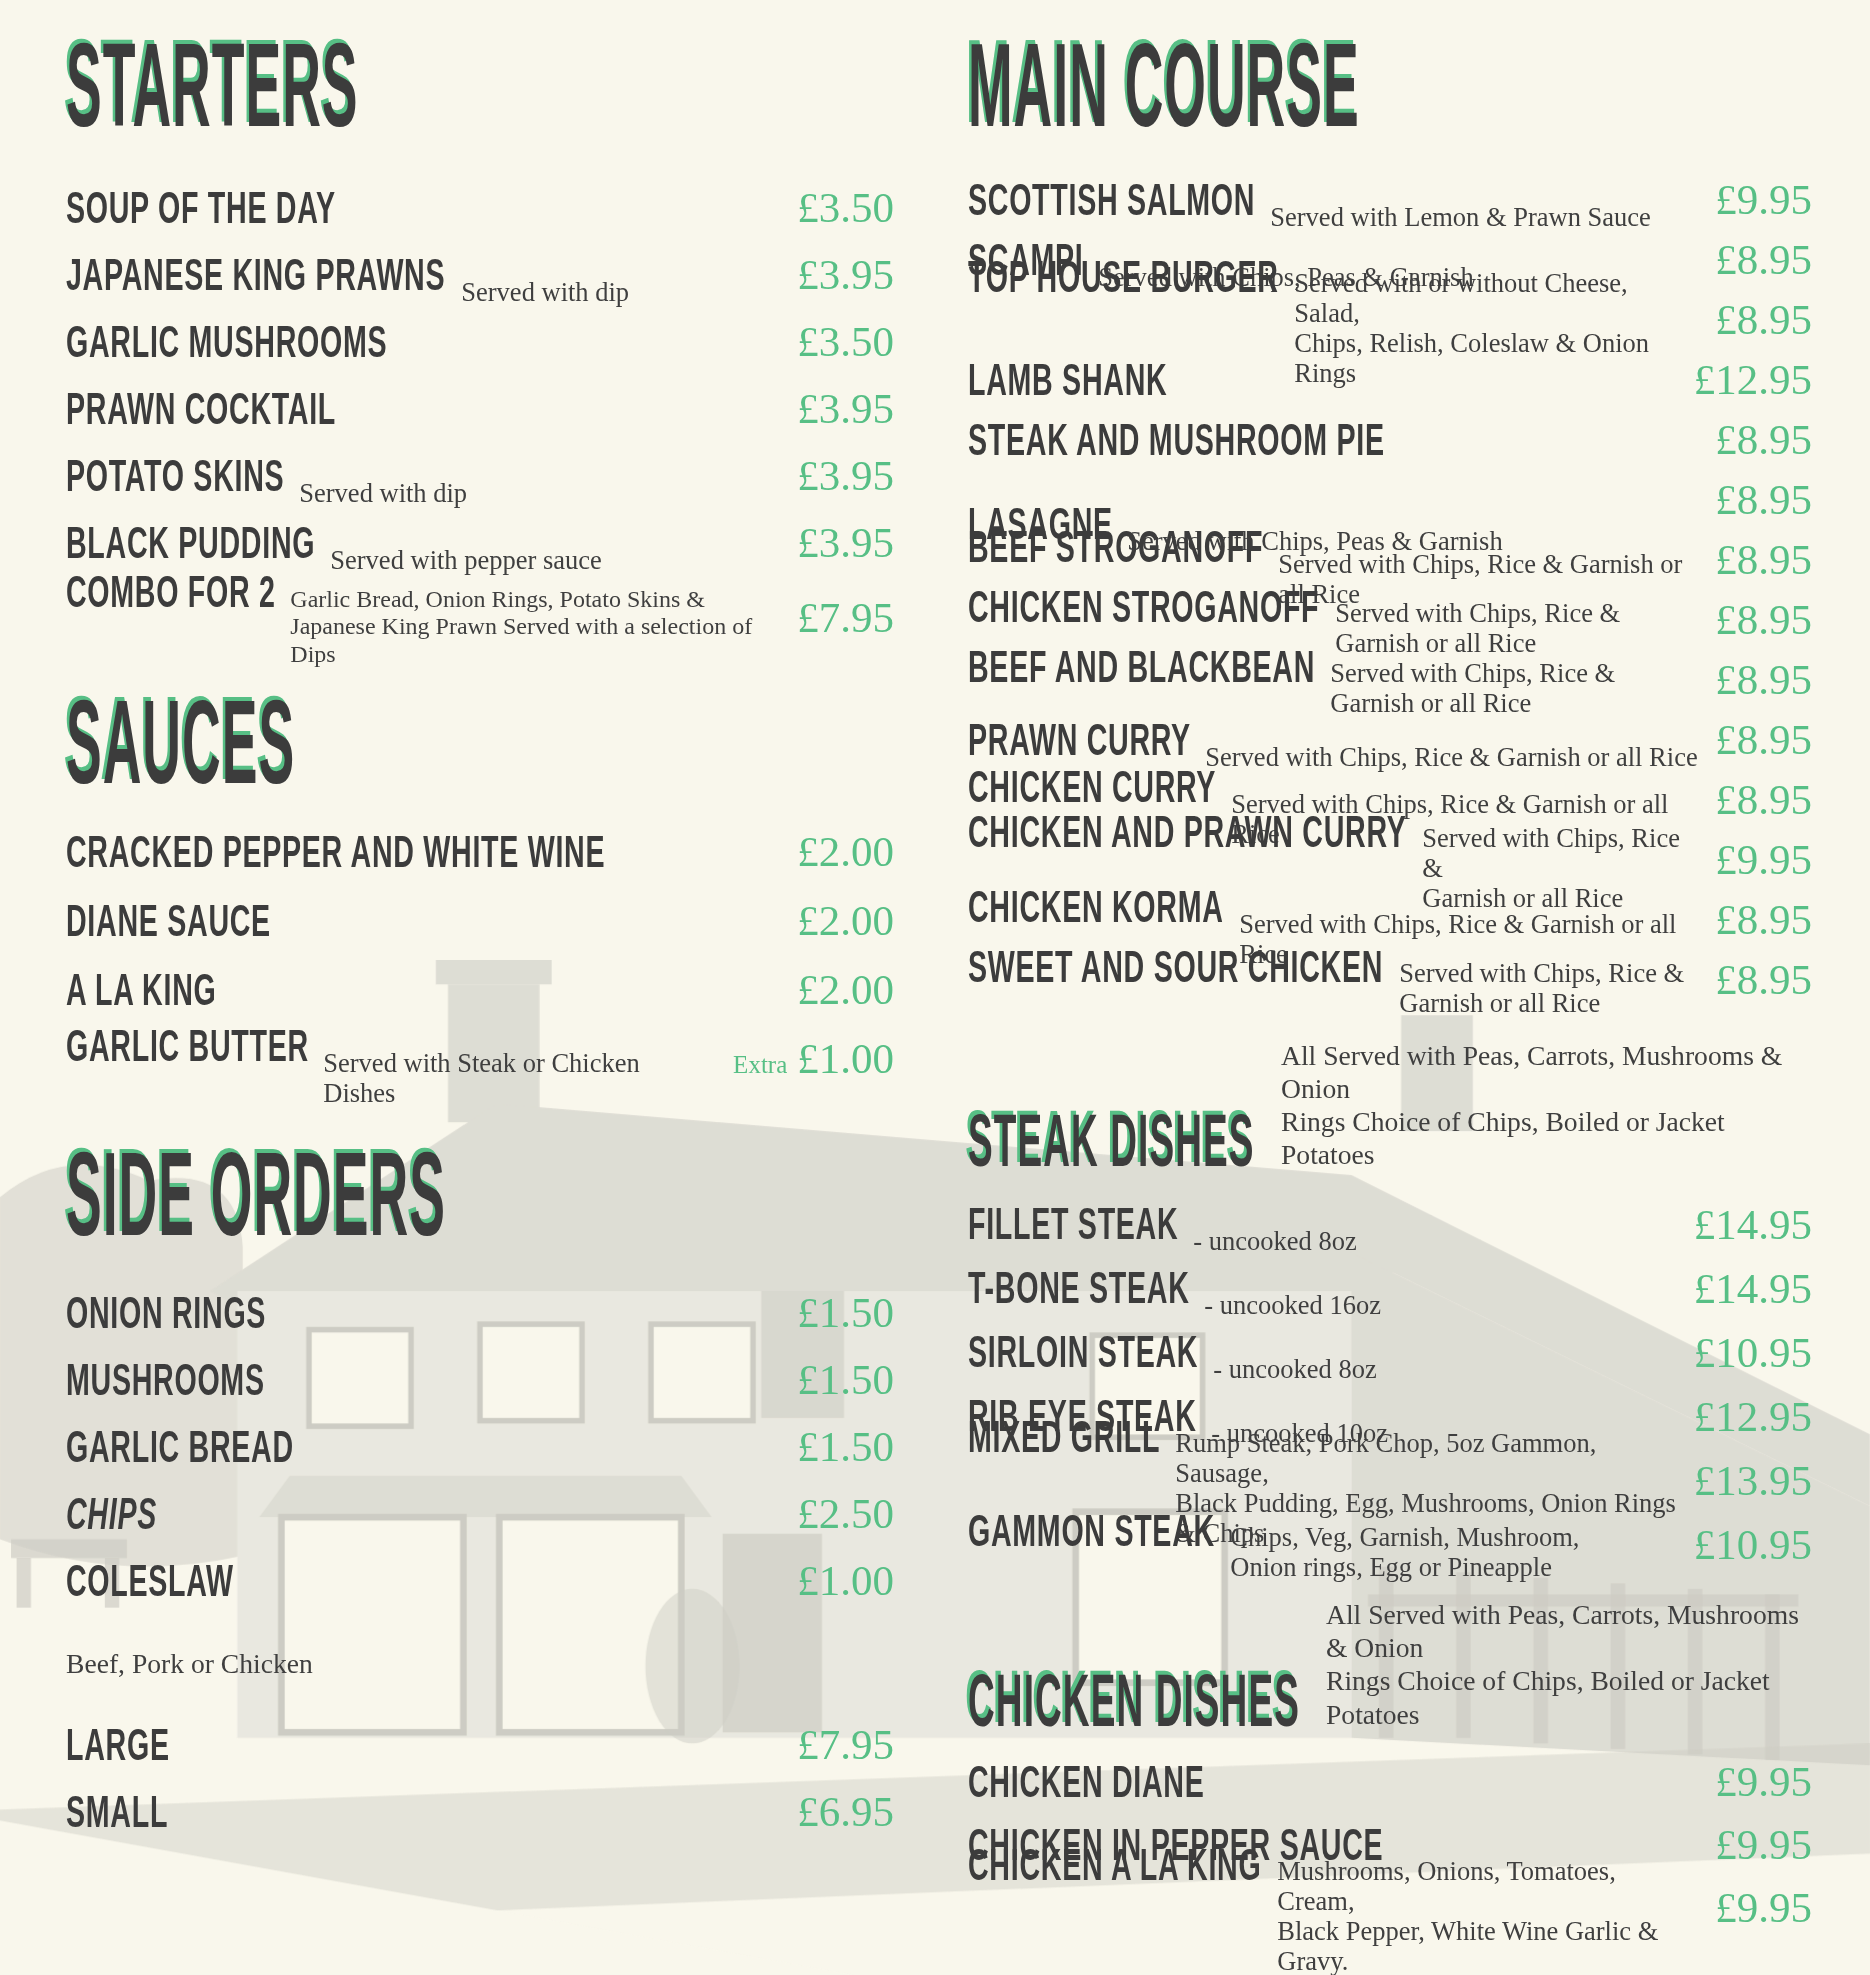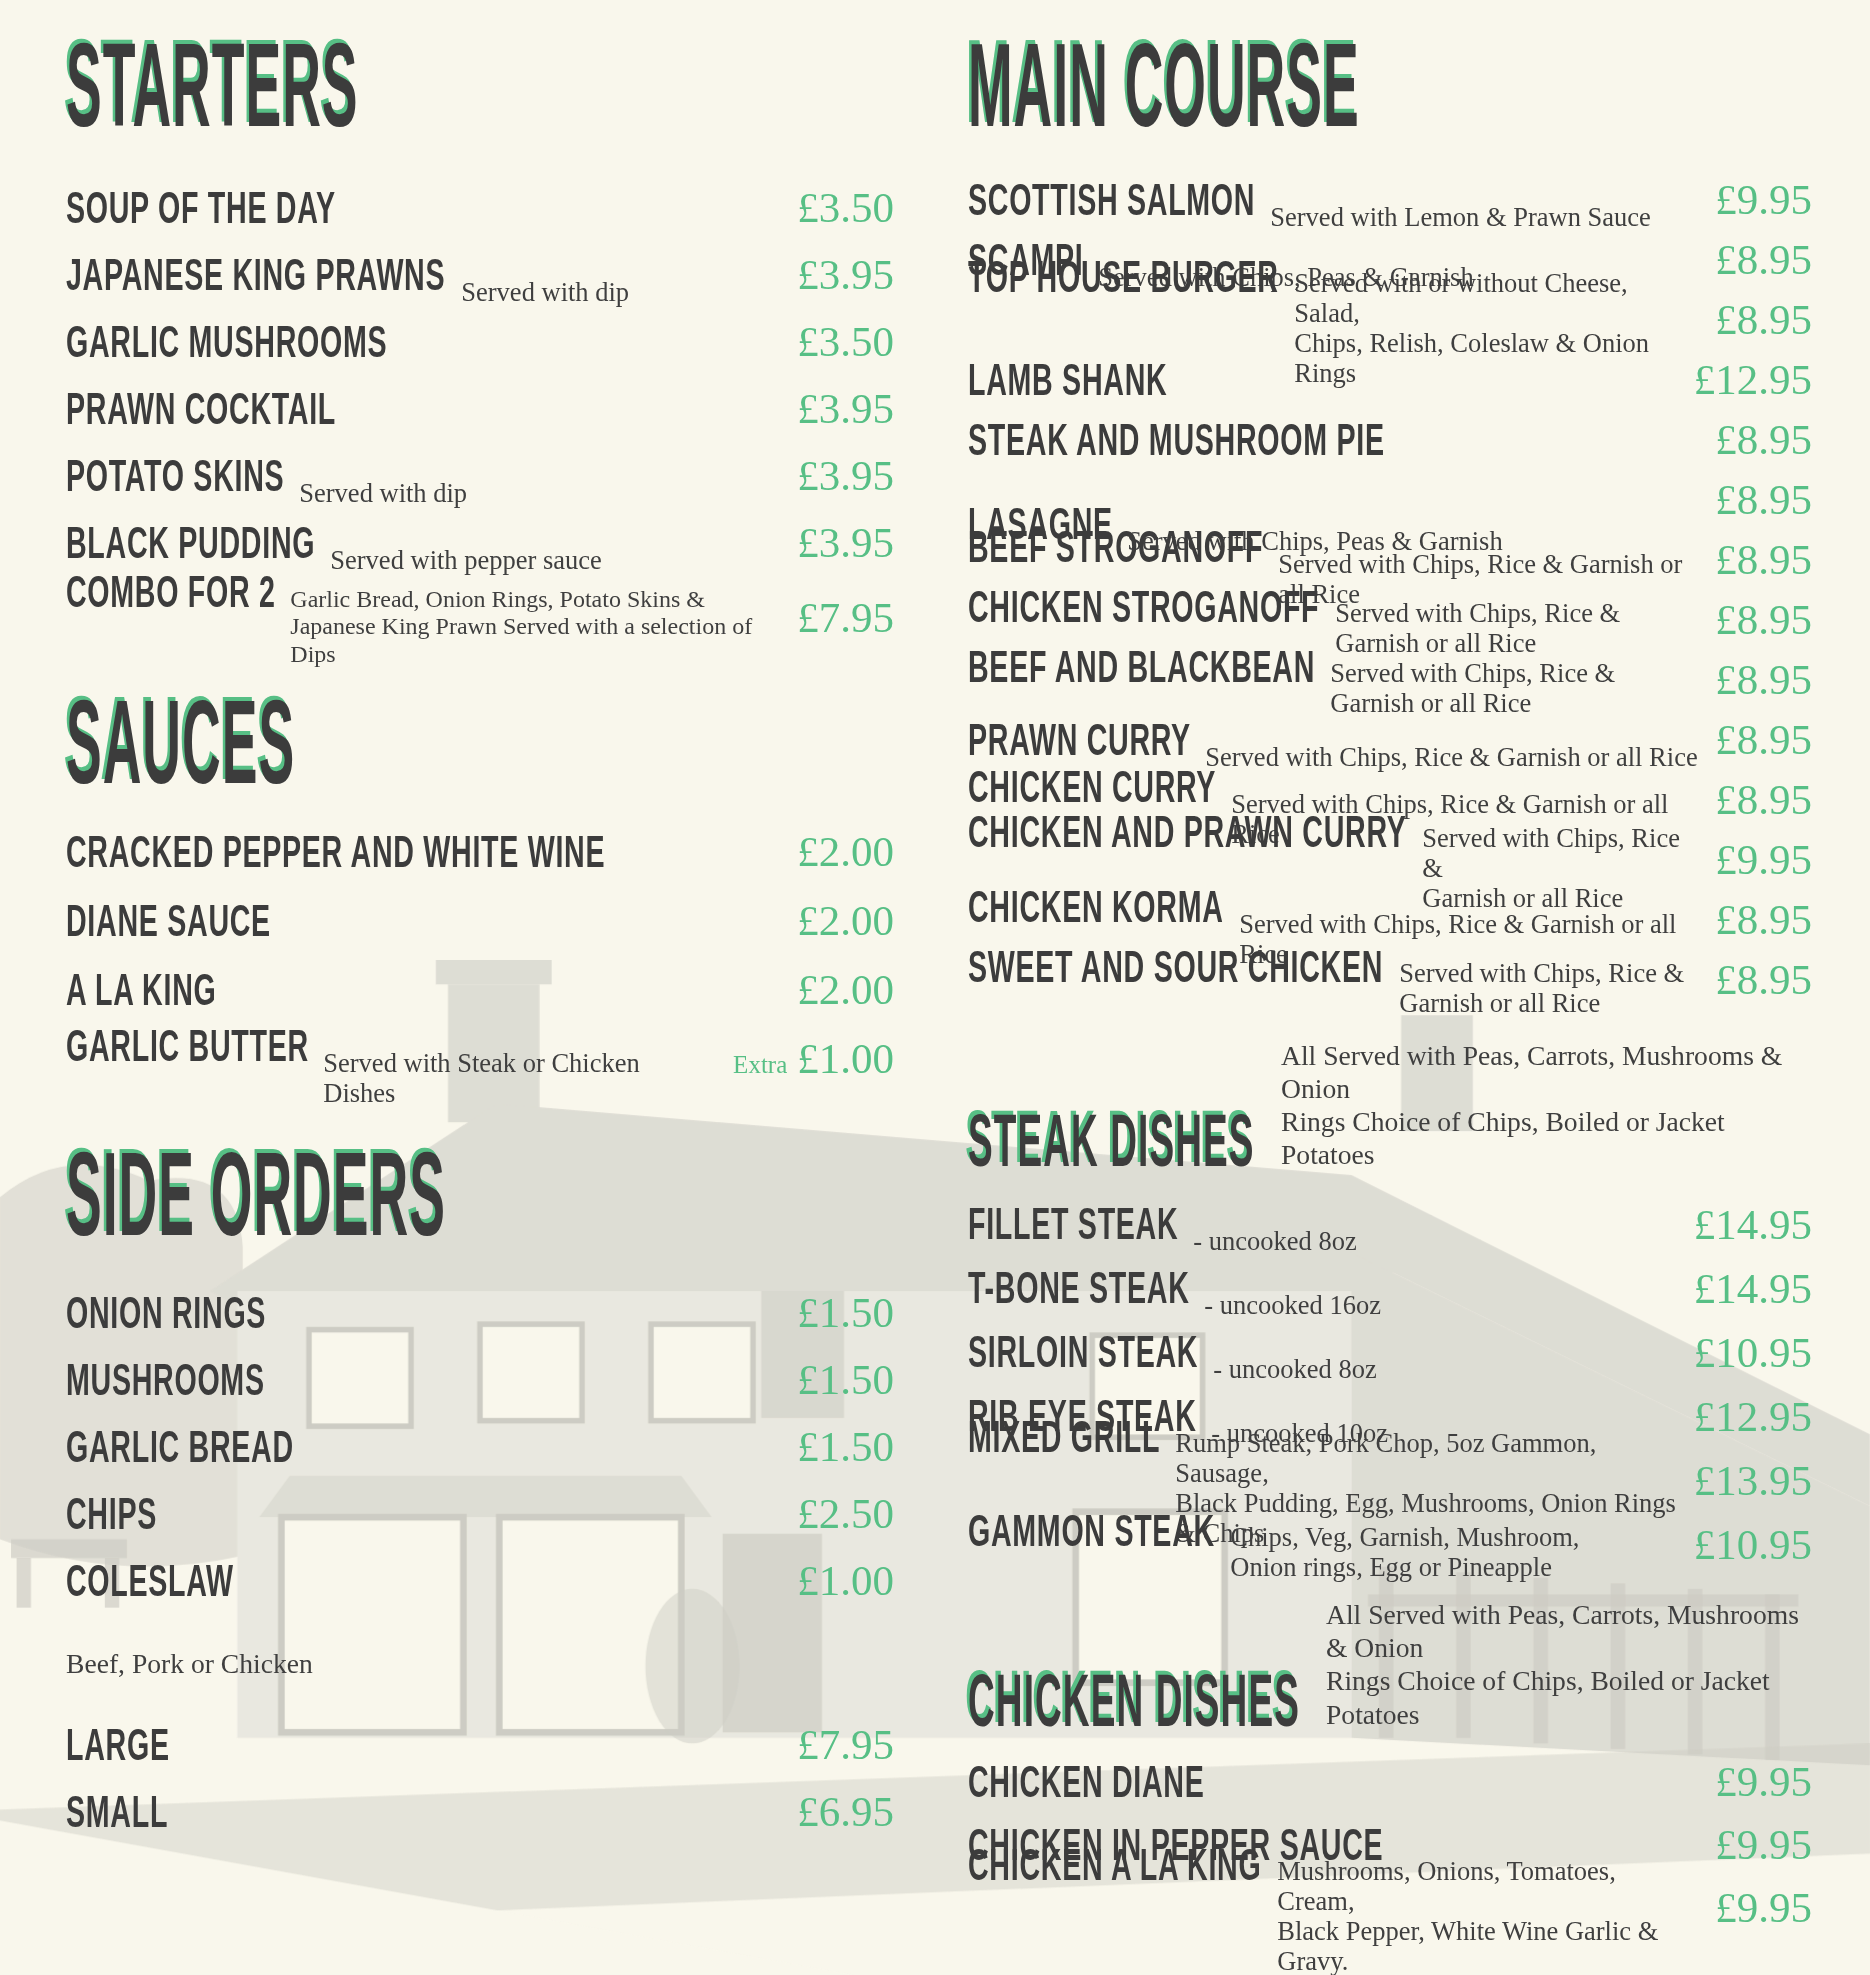--- a/index.html
+++ b/index.html
@@ -245,21 +245,21 @@
         <div class="row">
           <div class="item-main">
             <span class="cwrap" style="width: 228px;"><span class="name condense" style="transform: scaleX(0.65);">GARLIC BREAD</span></span>
           </div>
           <span class="pricebox">
             <span class="price">£1.50</span>
           </span>
         </div>
         <div class="row">
           <div class="item-main">
-            <span class="cwrap" style="width: 92px;"><span class="name condense" style="transform: scaleX(0.65);">CHIPS</span></span>
+            <span class="cwrap" style="width: 92px; font-style: italic;"><span class="name condense" style="transform: scaleX(0.65);">CHIPS</span></span>
           </div>
           <span class="pricebox">
             <span class="price">£2.50</span>
           </span>
         </div>
         <div class="row">
           <div class="item-main">
             <span class="cwrap" style="width: 168px;"><span class="name condense" style="transform: scaleX(0.65);">COLESLAW</span></span>
           </div>
           <span class="pricebox">

